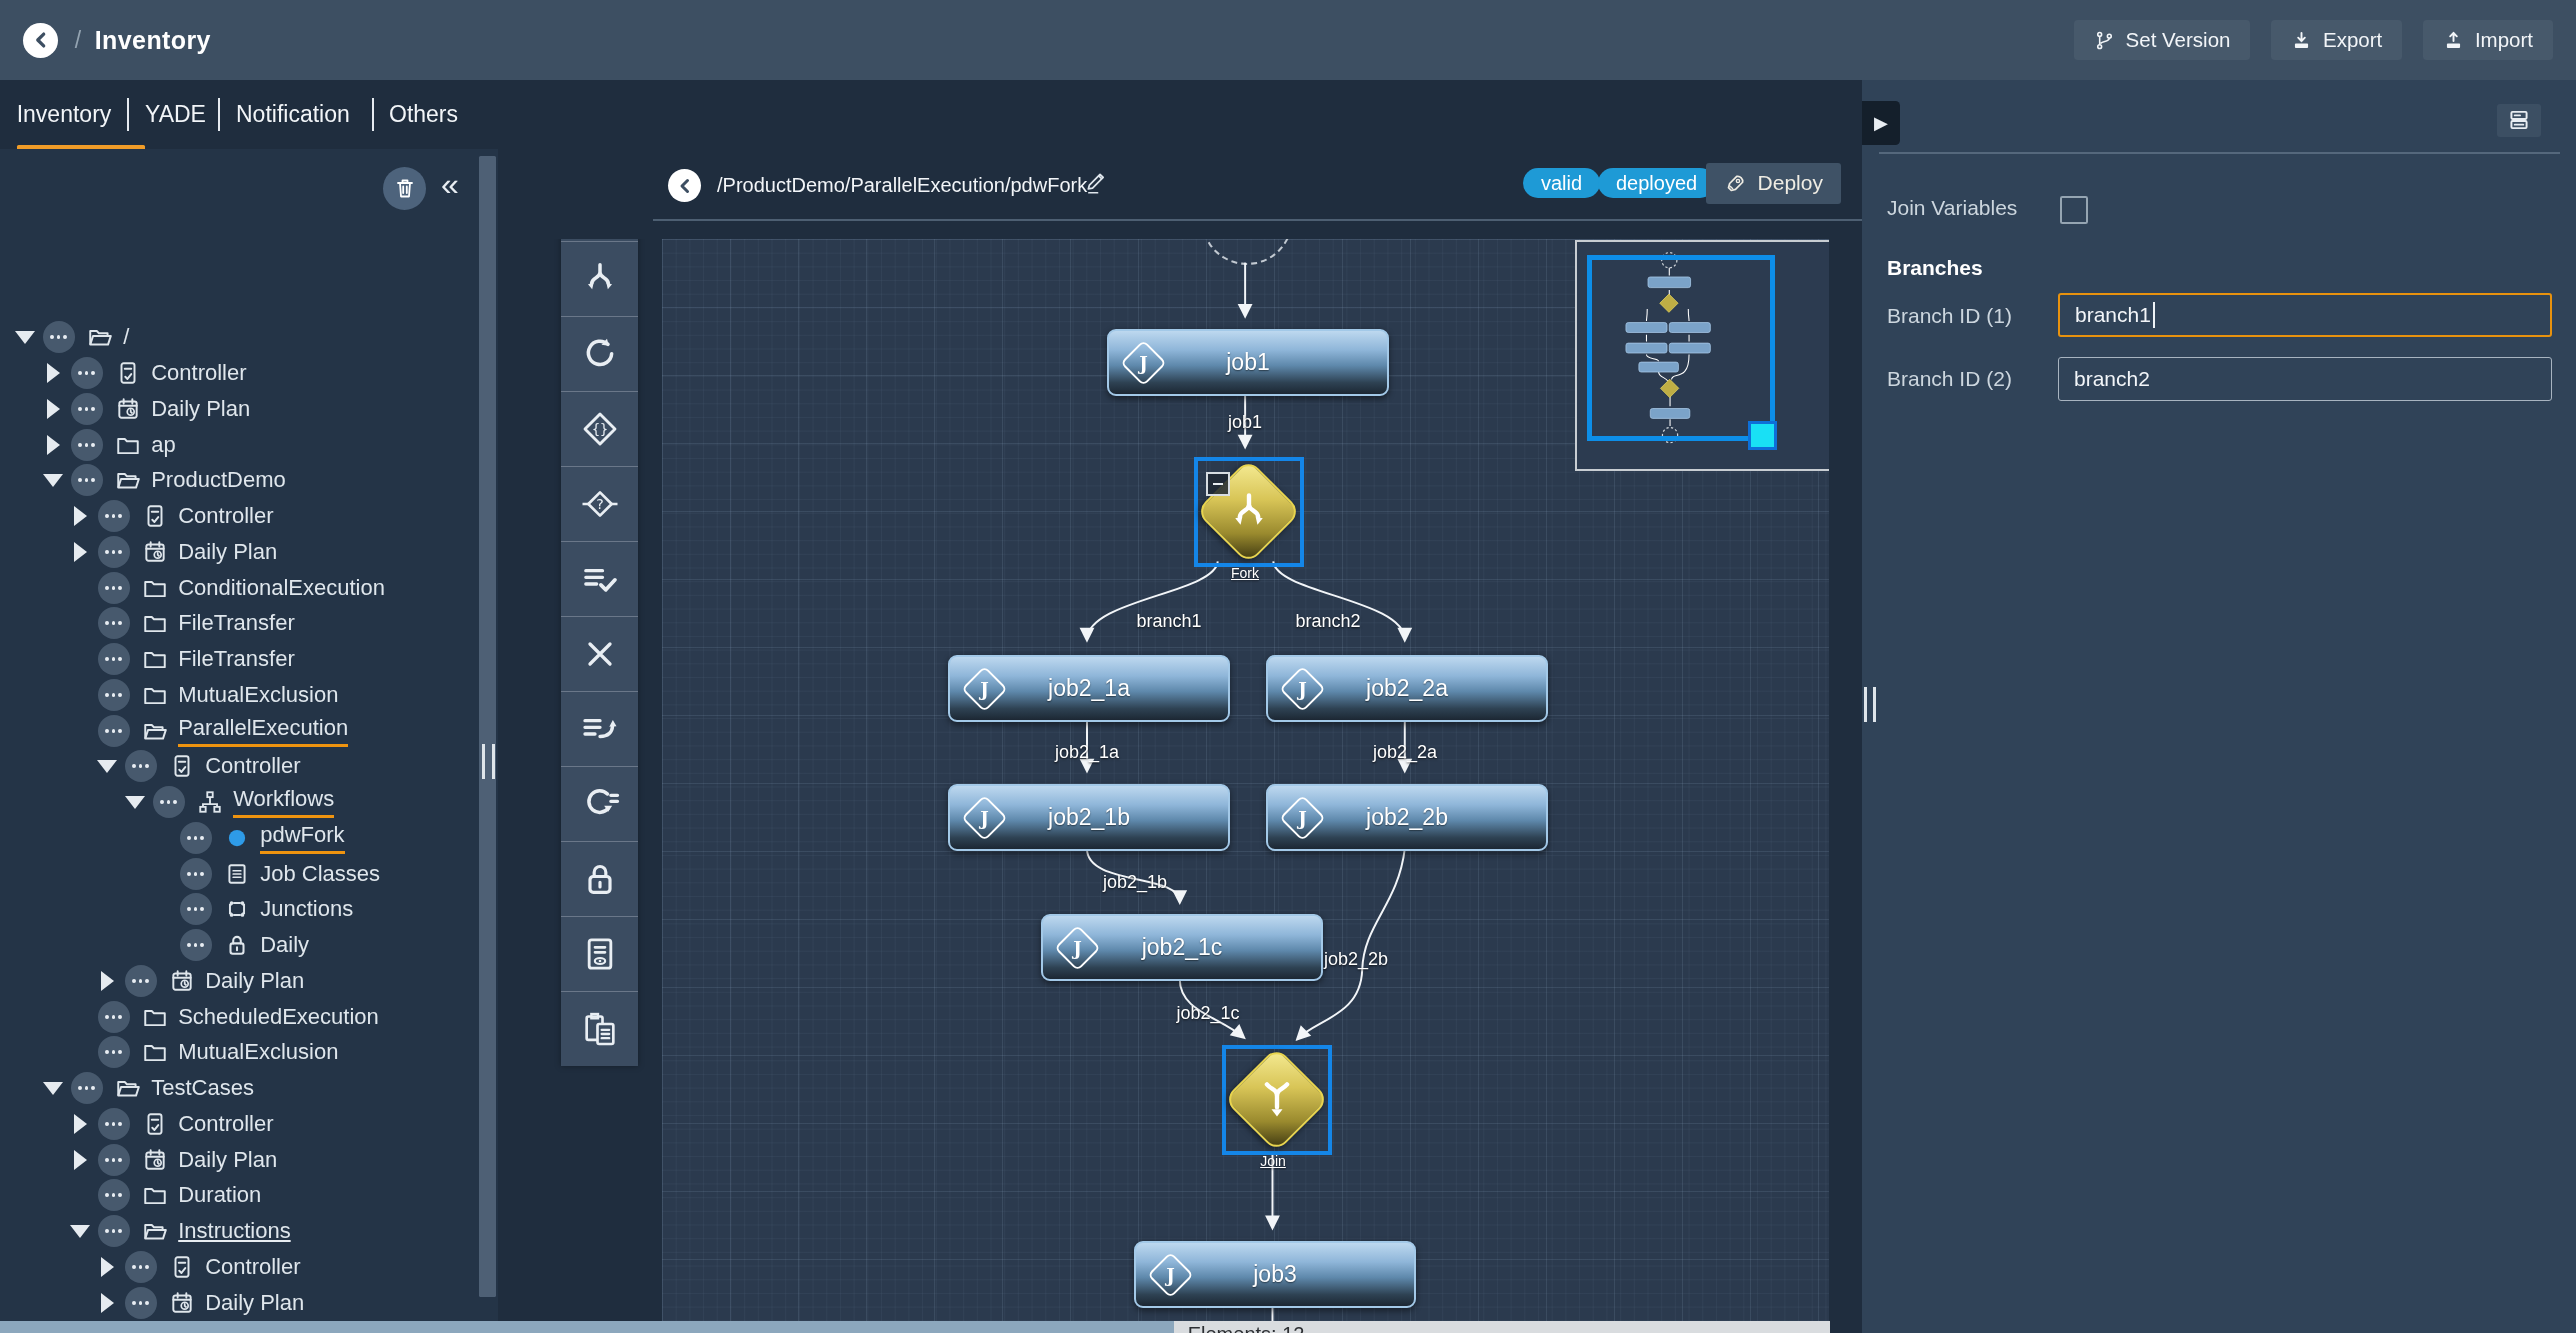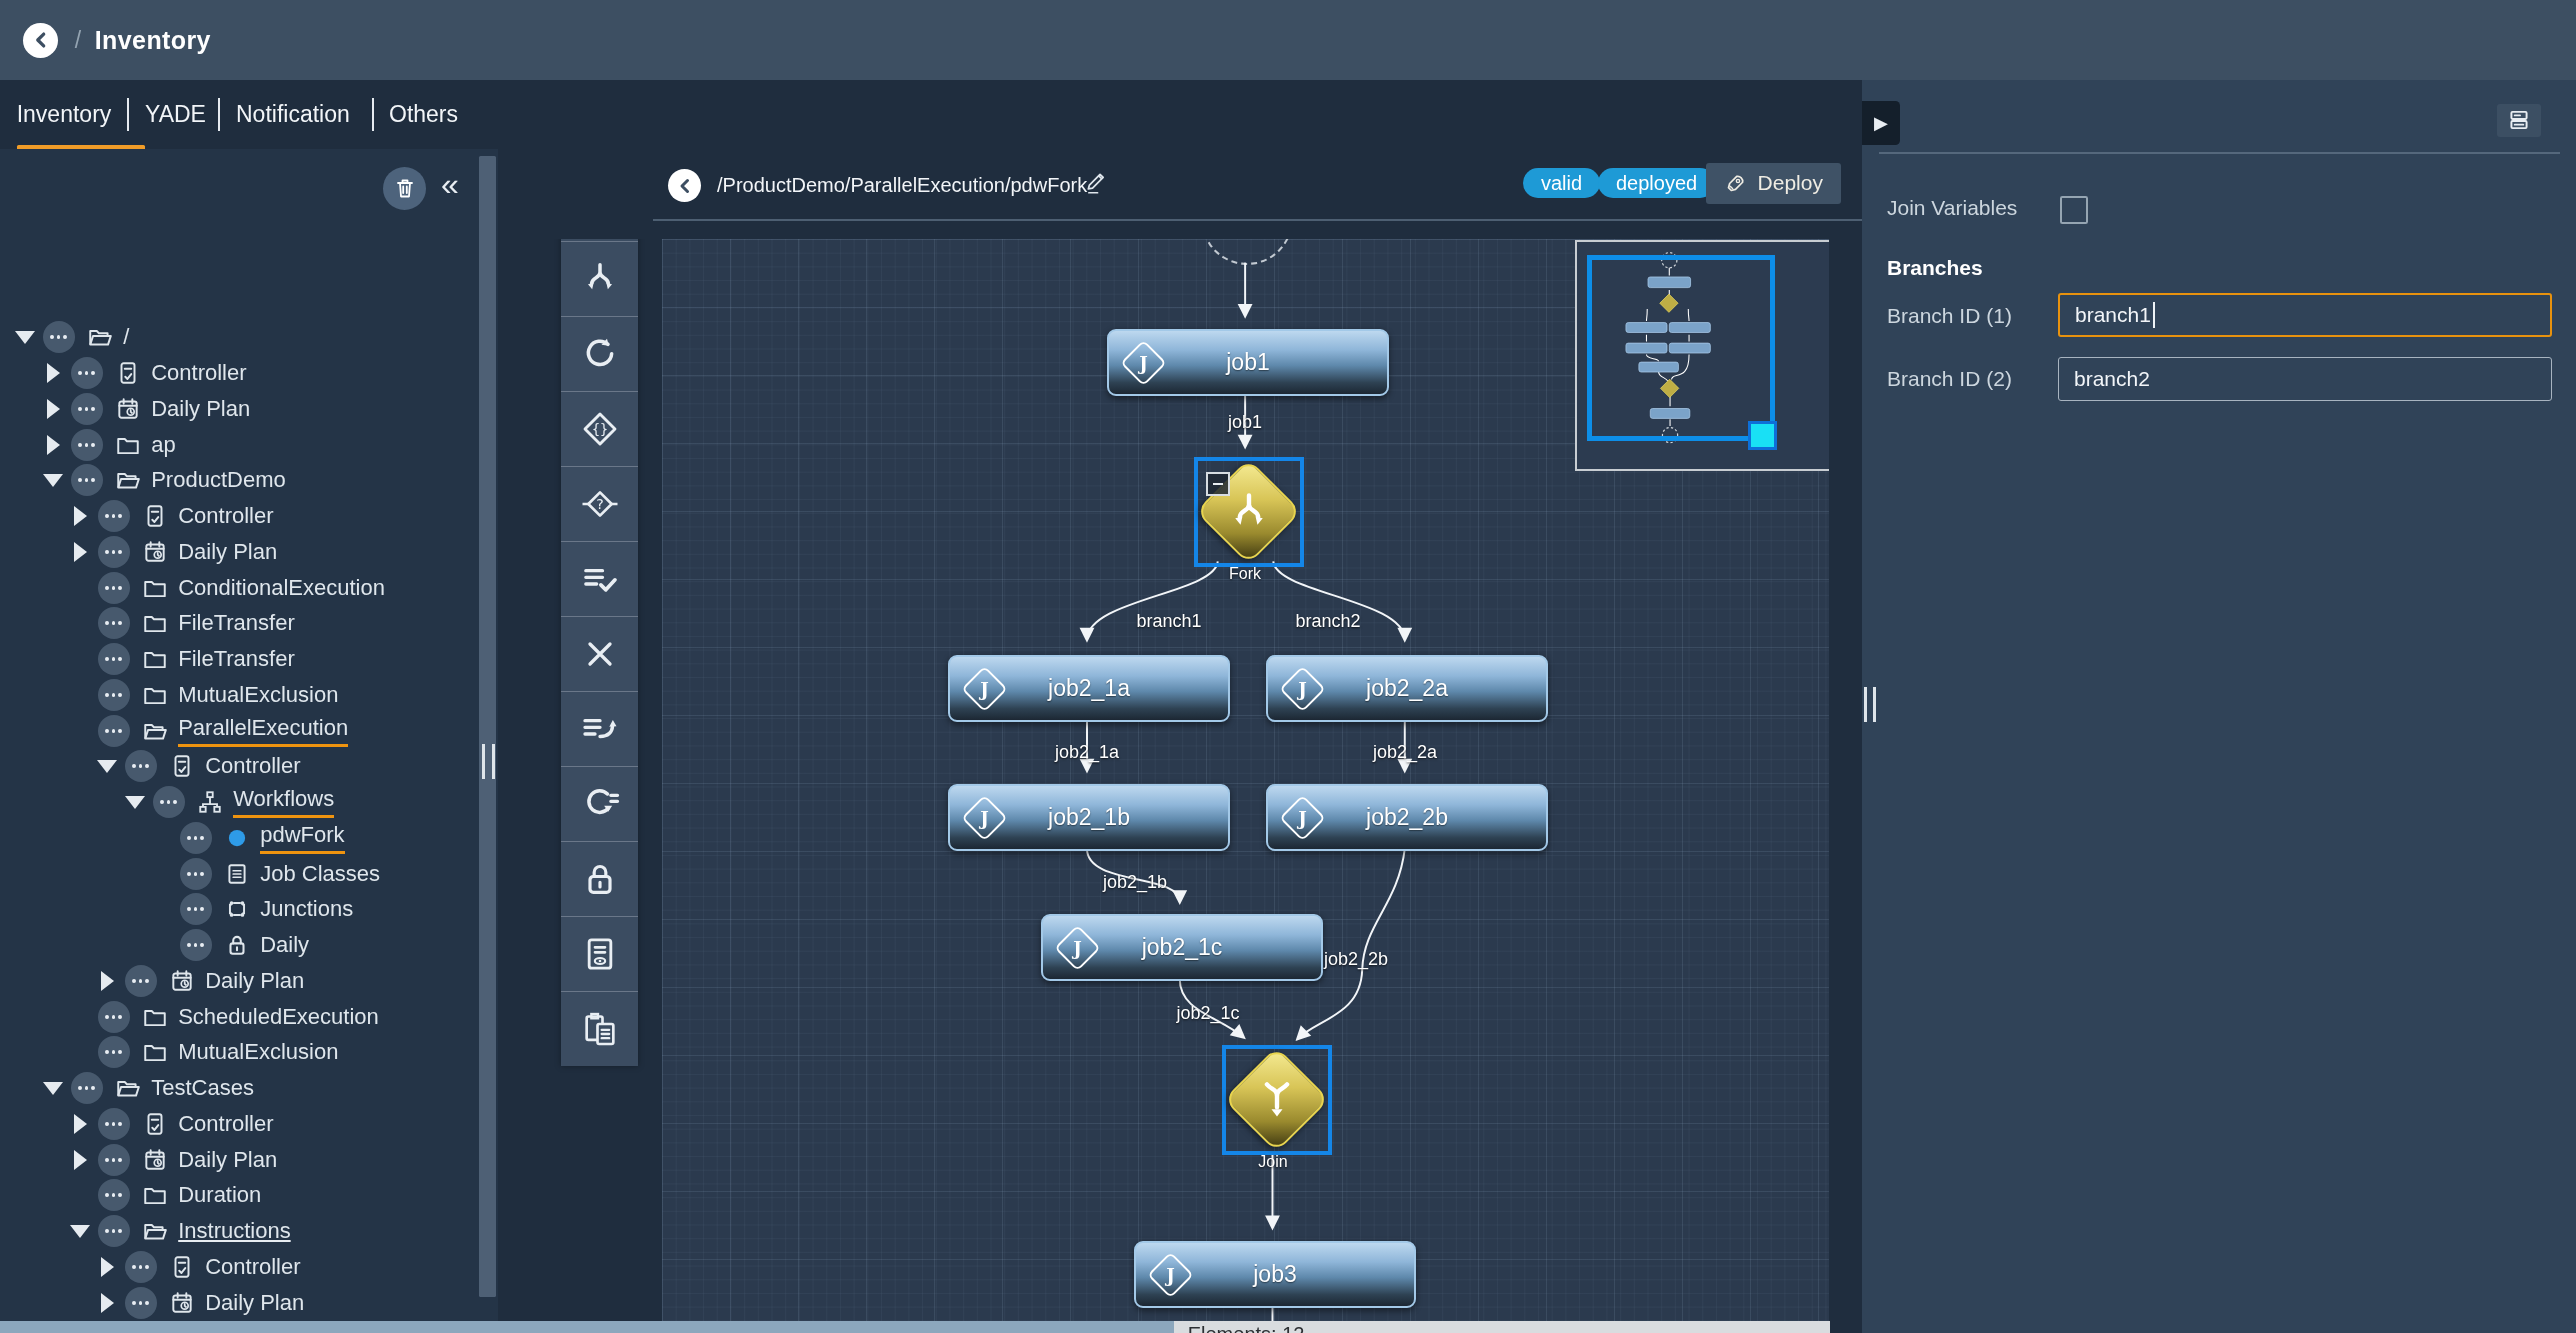--- a/index.html
+++ b/index.html
@@ -63,21 +63,21 @@
   .jdia b{position:absolute;left:0;top:0;width:29px;height:29px;transform:rotate(-45deg);display:flex;align-items:center;justify-content:center;
         font-family:"DejaVu Serif",serif;font-size:18px;color:#fff;font-weight:700;}
   .selbox{position:absolute;width:102px;height:102px;border:4.6px solid #1486e8;cursor:pointer;}
   .gdiamond{position:absolute;left:13px;top:13px;width:71px;height:71px;transform:rotate(45deg);border-radius:13.7px;
         border:2.3px solid #e8d44e;background:linear-gradient(135deg,#f6ec95 0%,#d8c557 38%,#9a8a2e 72%,#37320f 100%);
         box-shadow:0 2.3px 6px rgba(0,0,0,.5);}
   .gdiamond .gi{position:absolute;left:0;top:0;width:71px;height:71px;transform:rotate(-45deg);display:flex;align-items:center;justify-content:center;color:#fff;}
   .minusbox{position:absolute;left:7.6px;top:10.6px;width:20.5px;height:20.5px;border:2.3px solid #d7dde2;background:rgba(30,40,52,.85);
         display:flex;align-items:center;justify-content:center;cursor:pointer;}
   .minusbox i{display:block;width:10px;height:2.3px;background:#e8edf2;}
-  .gatelabel{position:absolute;transform:translateX(-50%);color:#fff;font-size:16px;text-shadow:0 0.8px 2.3px rgba(0,0,0,.7);}
+  .gatelabel{position:absolute;transform:translateX(-50%);color:#fff;font-size:14px;text-shadow:0 0.8px 2.3px rgba(0,0,0,.7);text-decoration:underline;}
   .elabel{position:absolute;transform:translateX(-50%);color:#fff;font-size:18px;text-shadow:0 0.8px 2.3px rgba(0,0,0,.8);white-space:nowrap;}
   #startcirc{left:539px;top:-66px;width:88px;height:88px;border:2.3px dashed #c2c9d1;border-radius:50%;}
   
   #minimap{left:913px;top:0.8px;width:257px;height:227px;border:2.3px solid #c8cdd2;background:#2c3b50;cursor:pointer;}
   #mm-view{position:absolute;left:10px;top:13.7px;width:178px;height:176px;border:5.3px solid #0d8ee8;}
   #mm-handle{position:absolute;left:171px;top:179px;width:23px;height:23px;background:#19e0f5;border:3px solid #0d6fd8;}
   
   #hscroll{left:0;top:1321px;width:1174px;height:12px;background:#8ca7bd;}
   #statusbar{left:1174px;top:1321px;width:656px;height:12px;background:#d9dcdf;overflow:hidden;}
   #statusbar span{display:block;margin-left:13.7px;color:#2c2f33;font-size:20px;line-height:26px;}
@@ -252,20 +252,46 @@
 
   <div id="topbar" class="abs" style="padding-left:23px;box-sizing:border-box;">
     <div class="backcirc">
         <svg class="ic" width="26" height="26" viewBox="0 0 24 24">
           <use href="#sym-chevl"></use>
         </svg>
       </div>
     <span class="crumb-sep">/</span>
     <span class="title">Inventory</span>
     <div style="flex:1"></div>
+    <div id="topbar-actions" style="display:flex;margin-right:23px;">
+        <div class="hbtn">
+          <span>
+            <svg class="ic" width="21" height="21" viewBox="0 0 24 24">
+              <use href="#i-branch"></use>
+            </svg>
+          </span>
+          <span>Set Version</span>
+        </div>
+        <div class="hbtn">
+          <span>
+            <svg class="ic" width="21" height="21" viewBox="0 0 24 24">
+              <use href="#i-download"></use>
+            </svg>
+          </span>
+          <span>Export</span>
+        </div>
+        <div class="hbtn">
+          <span>
+            <svg class="ic" width="21" height="21" viewBox="0 0 24 24">
+              <use href="#i-upload"></use>
+            </svg>
+          </span>
+          <span>Import</span>
+        </div>
+      </div>
   </div>
 
   <div id="tabsbar" class="abs">
     <div id="tabs-holder">
         <div class="tab" style="left: 16.7px;">Inventory</div>
         <div class="tabsep" style="left: 127px;"></div>
         <div class="tab" style="left: 145px;">YADE</div>
         <div class="tabsep" style="left: 218px;"></div>
         <div class="tab" style="left: 236px;">Notification</div>
         <div class="tabsep" style="left: 372px;"></div>

